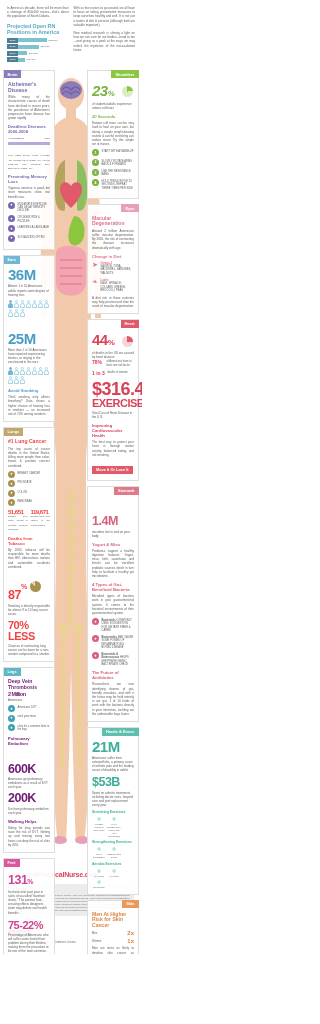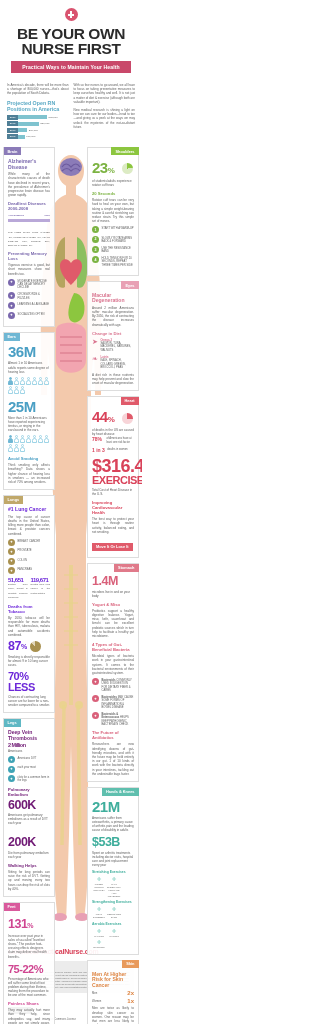--- a/index.html
+++ b/index.html
@@ -73,32 +73,32 @@
   .card-inner { padding-top: 7px; }
 
   .h-head {
     font-size: 5.1px; font-weight: bold; line-height: 5.6px;
     margin: 0 0 2px;
   }
   .h-sub { font-size: 4.2px; font-weight: bold; line-height: 5px; margin: 4px 0 2px; }
 
   .bignum { font-weight: bold; letter-spacing: -0.5px; line-height: 1; }
   .n-xl { font-size: 15px; }
-  .n-lg { font-size: 12.5px; }
+  .n-lg { font-size: 12.5px; margin-top: 17px; }
   .n-md { font-size: 10px; }
 
   .stat-blurb { font-size: 3.05px; line-height: 4.1px; color: #5d5d5d; margin-top: 2px; }
 
   
   .t-brain  { background: #8b7bb8; } .c-brain { color: #7a68ad; }
-  .t-shoul  { background: #8cc63f; } .c-shoul { color: #7cb342; }
+  .t-shoul  { background: #8cc63f; } .c-shoul { color: #7cb342; font-style: italic; }
   .t-eyes   { background: #e8a0b4; } .c-eyes  { color: #d9748f; }
   .t-ears   { background: #6fb7d4; } .c-ears  { color: #4a9fc4; }
   .t-heart  { background: #e05a6a; } .c-heart { color: #d9435a; }
-  .t-lungs  { background: #c0a86a; } .c-lungs { color: #6d28d9; }
+  .t-lungs  { background: #c0a86a; } .c-lungs { color: #ef4444; }
   .t-stom   { background: #e07a8a; } .c-stom  { color: #d9607a; }
   .t-hands  { background: #5fbfae; } .c-hands { color: #3fae9c; }
   .t-legs   { background: #5fb8c4; } .c-legs  { color: #701a75; }
   .t-feet   { background: #d95a9c; } .c-feet  { color: #cf4490; }
   .t-skin   { background: #e89a5c; } .c-skin  { color: #dd8340; }
 
   
   .picto-grid { display: flex; flex-wrap: wrap; gap: 1px; margin-top: 3px; width: 44px; }
   .picto { width: 5px; height: 8px; position: relative; }
   .picto .hd { width: 3px; height: 3px; border-radius: 50%;
@@ -157,26 +157,20 @@
     display: inline-block; background: #5d5d5d; color: #fff;
     font-size: 4px; font-weight: bold; padding: 1px 3px; letter-spacing: 1px;
   }
   .cc-txt { font-size: 2.6px; color: #6d6d6d; margin-top: 2px; }
 </style>
 </head>
 <body>
 
 <div class="page">
 
-  <div class="header">
-    <div class="cross-badge"></div>
-    <div class="title">BE YOUR OWN</div>
-    <div class="title">NURSE FIRST</div>
-    <div class="subtitle-bar">Practical Ways to Maintain Your Health</div>
-  </div>
 
   <div class="intro">
     <div class="intro-col">
       <div class="tiny">In America's decade, there will be more than a shortage of 800,000 nurses—that's about the population of South Dakota.</div>
       <div class="chart-title">Projected Open RN Positions in America</div>
       <div id="bar-chart">
           <div class="bar-row">
             <div class="bar-year">2020</div>
             <div class="bar-fill" style="width: 29px; background: rgb(127, 195, 207);"></div>
             <div class="bar-val">808,000</div>
@@ -329,21 +323,21 @@
               </div>
               <div class="picto">
                 <span class="hd"></span>
                 <span class="bd"></span>
               </div>
               <div class="picto">
                 <span class="hd"></span>
                 <span class="bd"></span>
               </div>
             </div>
-          <div class="bignum n-xl c-ears" style="margin-top:5px">25M</div>
+          <div class="bignum n-xl c-ears" style="margin-top:14px">25M</div>
           <div class="stat-blurb">More than 1 in 10 Americans have reported experiencing tinnitus, or ringing in the ears/sound in the ears.</div>
           <div class="picto-grid" id="ears-picto-2">
               <div class="picto on">
                 <span class="hd"></span>
                 <span class="bd"></span>
               </div>
               <div class="picto">
                 <span class="hd"></span>
                 <span class="bd"></span>
               </div>
@@ -447,21 +441,21 @@
                 <div class="btxt">each year most</div>
               </div>
               <div class="bitem">
                 <div class="bdot" style="background: rgb(63, 163, 181);">✦</div>
                 <div class="btxt">clots for a common form in the legs</div>
               </div>
             </div>
           <div class="h-sub c-legs">Pulmonary Embolism</div>
           <div class="bignum n-lg c-legs">600K</div>
           <div class="stat-blurb">Americans get pulmonary embolisms as a result of DVT each year</div>
-          <div class="bignum n-lg c-legs" style="margin-top:11px">200K</div>
+          <div class="bignum n-lg c-legs" style="margin-top:3px">200K</div>
           <div class="stat-blurb">Die from pulmonary embolism each year</div>
           <div class="h-sub c-legs">Walking Helps</div>
           <div class="tiny">Sitting for long periods can raise the risk of DVT. Getting up and moving every two hours can drop the risk of clots by 40%.</div>
         </div>
       </div>
 
       <div class="card">
         <div class="tab left-tab t-feet">Feet</div>
         <div class="card-inner">
           <div>

